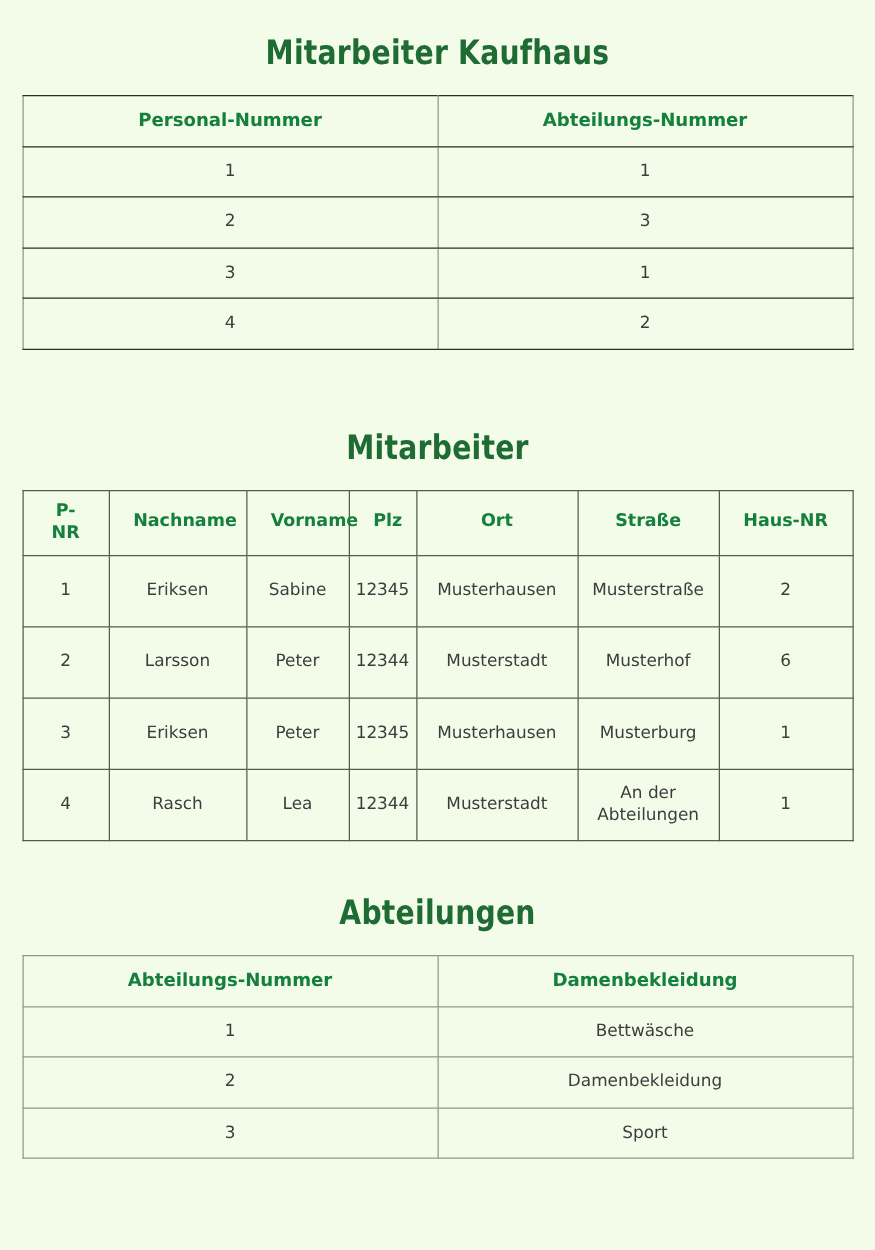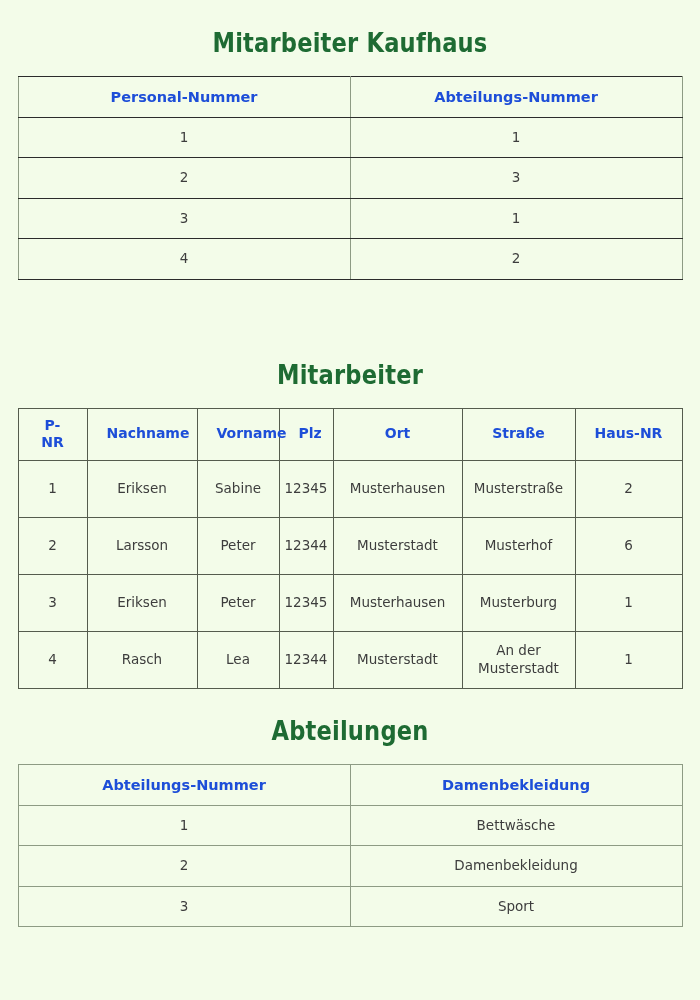--- a/index.html
+++ b/index.html
@@ -44,21 +44,21 @@
   table td, table th {
     border: 1px solid #8d9b84;
     background: #f3fce9;
     padding: 0;
     vertical-align: middle;
     text-align: center;
   }
 
   .th-cell {
     font-weight: bold;
-    color: #1d4ed8;
+    color: #15803d;
     font-size: 14.5px;
     line-height: 1.25;
     padding: 9px 4px;
   }
   .td-cell {
     color: #3d3d3d;
     font-weight: normal;
     font-size: 13.5px;
     line-height: 1.3;
     padding: 9px 4px;
@@ -127,21 +127,21 @@
           </tr>
           <tr class="datarow">
             <td class="td-cell firstcol">4</td>
             <td class="td-cell">2</td>
           </tr>
         </tbody>
       </table>
     </div>
   </div>
 
-  <div class="block section" style="top:360px;">
+  <div class="block section" style="top:344px;">
     <div class="section-title">Mitarbeiter</div>
 
     <div style="margin-top:18px;">
       <table class="t-emp">
         <colgroup>
           <col class="e0">
             <col class="e1">
             <col class="e2">
             <col class="e3">
           <col class="e4">
@@ -188,21 +188,21 @@
             <td class="td-cell">Musterburg</td>
             <td class="td-cell">1</td>
           </tr>
 
           <tr>
             <td class="td-cell">4</td>
             <td class="td-cell">Rasch</td>
             <td class="td-cell">Lea</td>
             <td class="td-cell">12344</td>
             <td class="td-cell">Musterstadt</td>
-            <td class="td-cell">An der Musterstadt</td>
+            <td class="td-cell">An der Abteilungen</td>
             <td class="td-cell">1</td>
           </tr>
         </tbody>
       </table>
     </div>
   </div>
 
   <div class="block section" style="top:716px;">
     <div class="section-title">Abteilungen</div>
 

